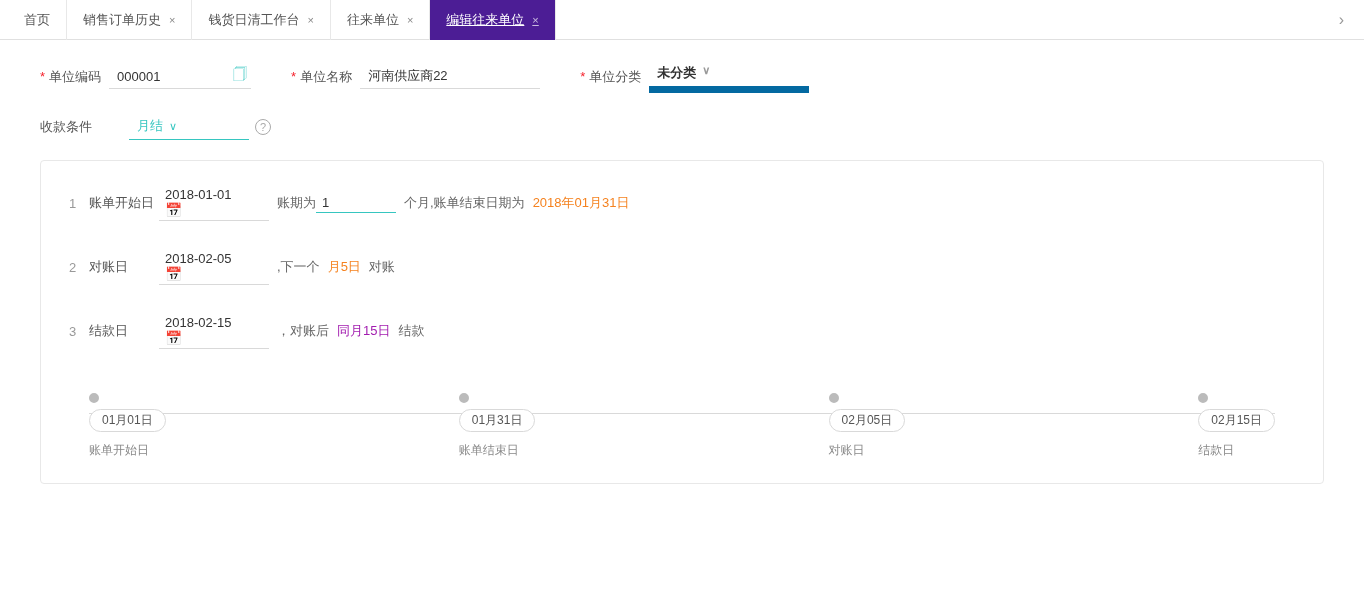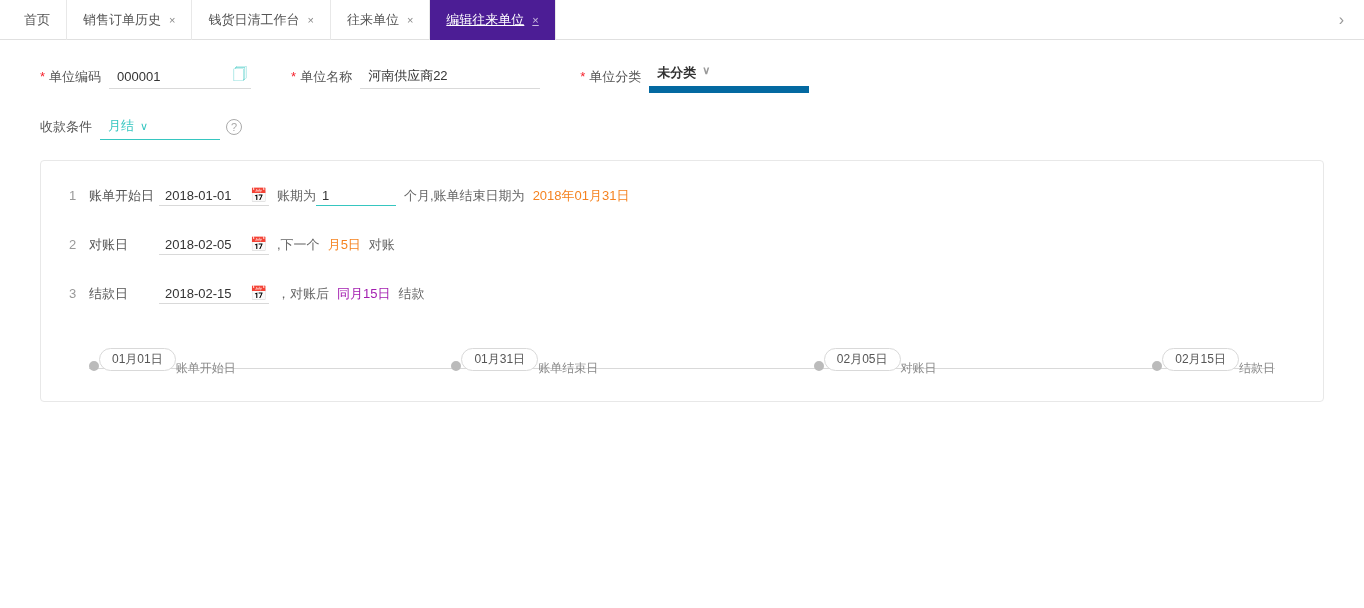--- a/index.html
+++ b/index.html
@@ -138,20 +138,21 @@
     }
 
     
     .select-field {
       display: flex;
       align-items: center;
       border-bottom: 1px solid #36c6c0;
       padding: 4px 8px;
       cursor: pointer;
       min-width: 120px;
+      margin-left: 29px;
     }
     .select-value {
       color: #36c6c0;
       font-weight: 500;
     }
     .select-arrow {
       margin-left: 6px;
       color: #36c6c0;
       font-size: 11px;
     }
@@ -205,24 +206,25 @@
       color: #999;
       flex-shrink: 0;
     }
     .setting-label {
       width: 70px;
       color: #555;
       flex-shrink: 0;
     }
     .date-field {
       display: flex;
-      align-items: flex-end;
+      align-items: flex-start;
       border-bottom: 1px solid #d9d9d9;
       padding: 2px 6px;
       width: 110px;
+      flex-direction: column;
     }
     .date-field input {
       border: none;
       outline: none;
       font-size: 13px;
       color: #333;
       background: transparent;
       width: 85px;
     }
     .cal-icon {
@@ -268,22 +270,22 @@
     }
     .timeline-nodes {
       display: flex;
       justify-content: space-between;
       width: 100%;
       position: relative;
       z-index: 1;
     }
     .timeline-node {
       display: flex;
-      flex-direction: row;
-      align-items: flex-end;
+      flex-direction: column;
+      align-items: flex-start;
     }
     .node-dot {
       width: 10px;
       height: 10px;
       border-radius: 50%;
       background: #bbb;
       border: 2px solid #bbb;
       margin-bottom: 6px;
     }
     .node-tag {

